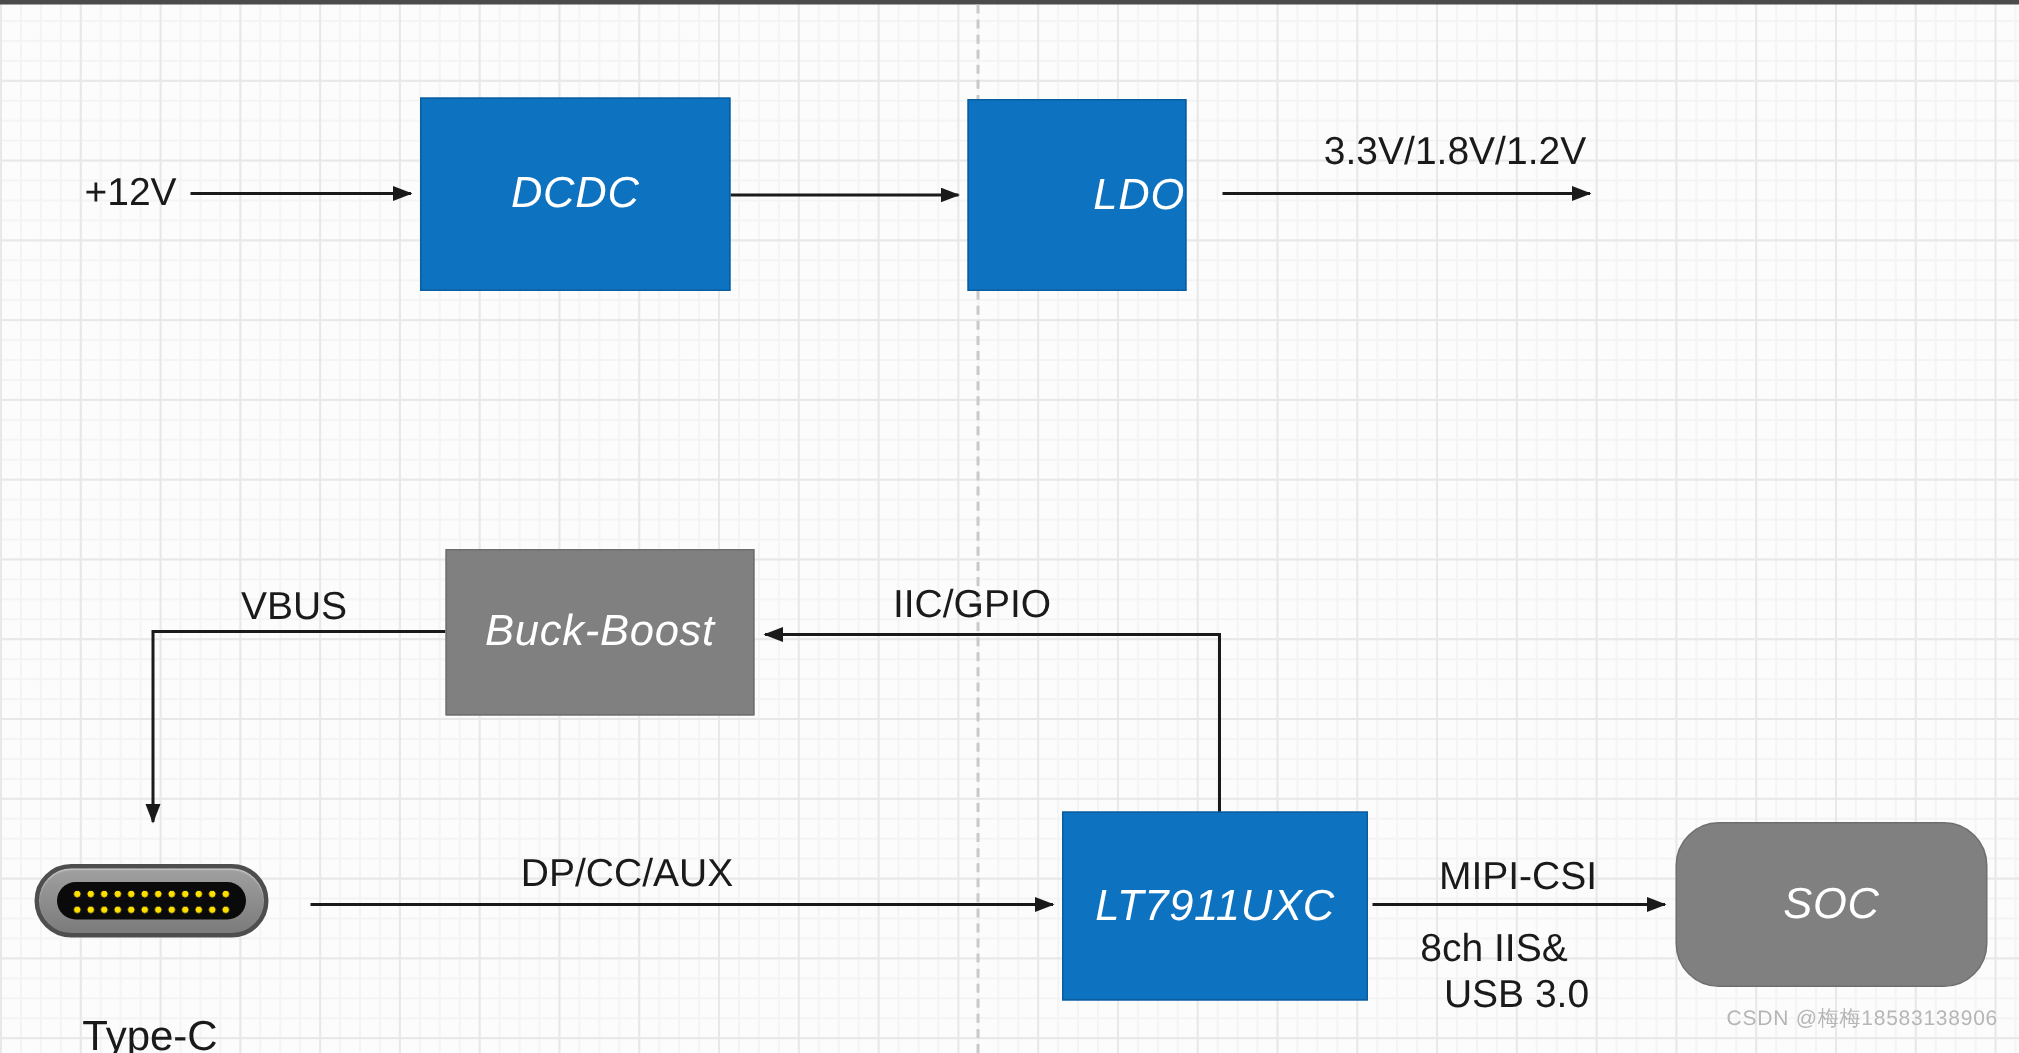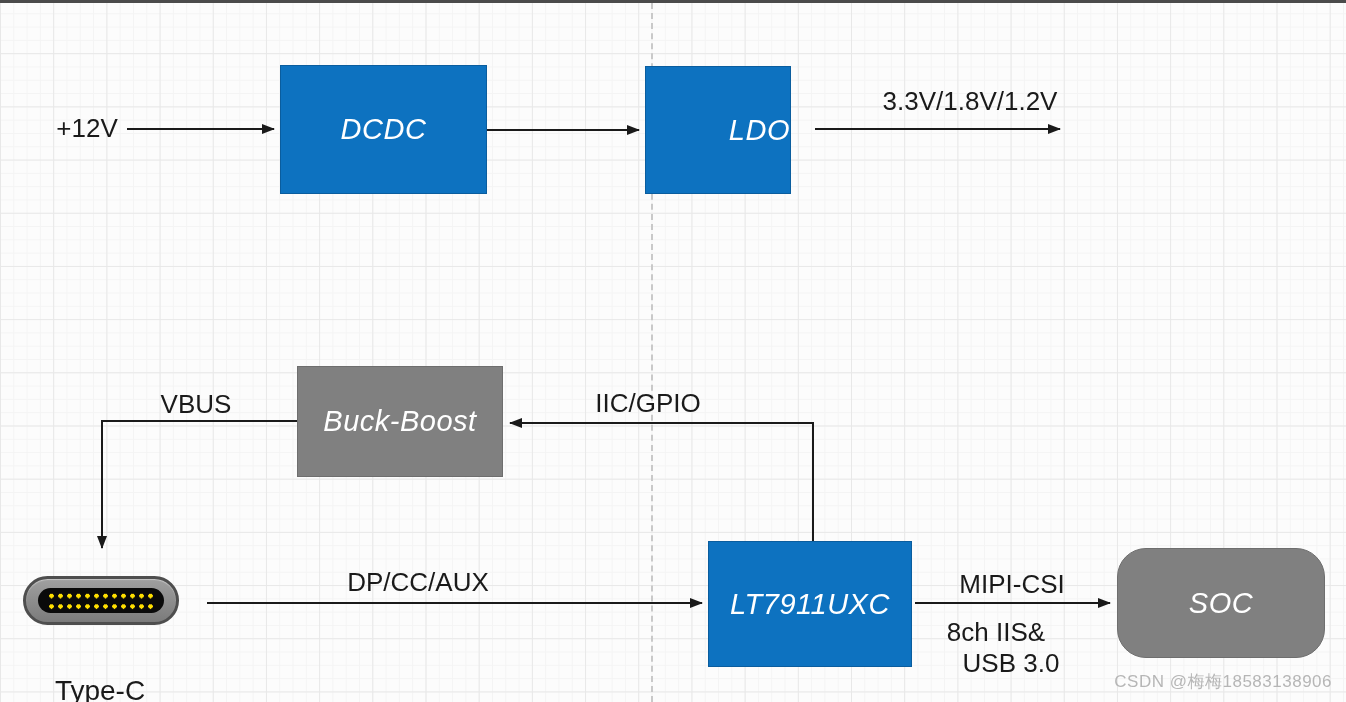--- a/index.html
+++ b/index.html
@@ -89,21 +89,21 @@
   .typec-pins {
     position: absolute; left: 9px; right: 9px; top: 2px; bottom: 2px;
     background-image: radial-gradient(circle 2.2px at 4.5px 6px, #ffdf00 2.1px, transparent 2.4px);
     background-size: 9px 10.5px;
     background-repeat: repeat;
   }
   .watermark {
     position: absolute;
     right: 14px; top: 670px;
     color: #b6b6b6;
-    font-size: 17px;
+    font-size: 14px;
     letter-spacing: 0.5px;
   }
 </style>
 </head>
 <body>
 
 <div class="canvas">
   <div class="top-edge"></div>
   <div class="page-divider"></div>
 

